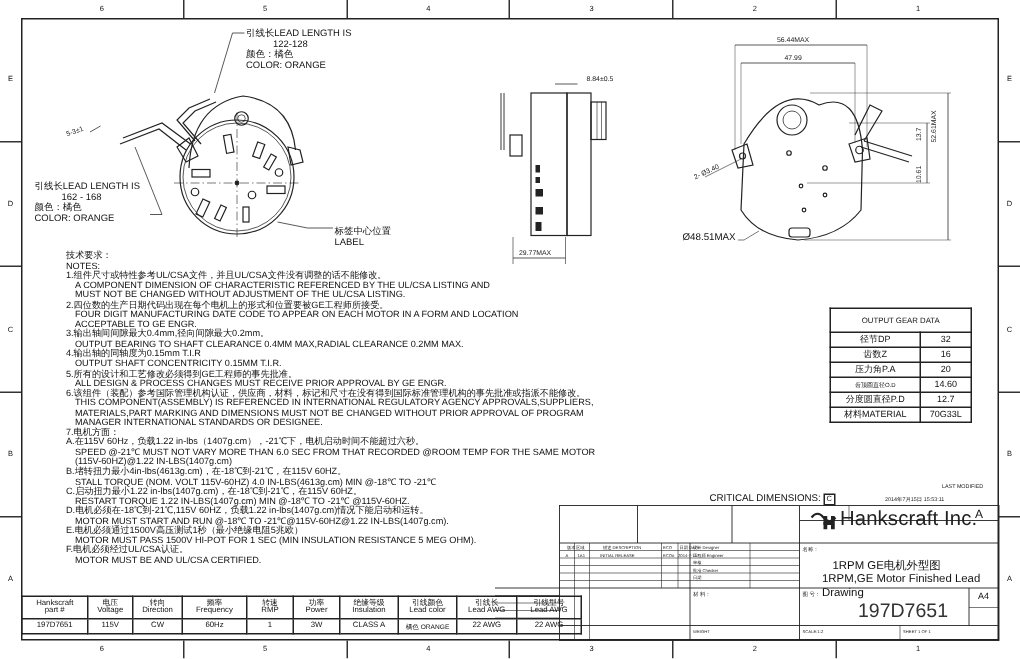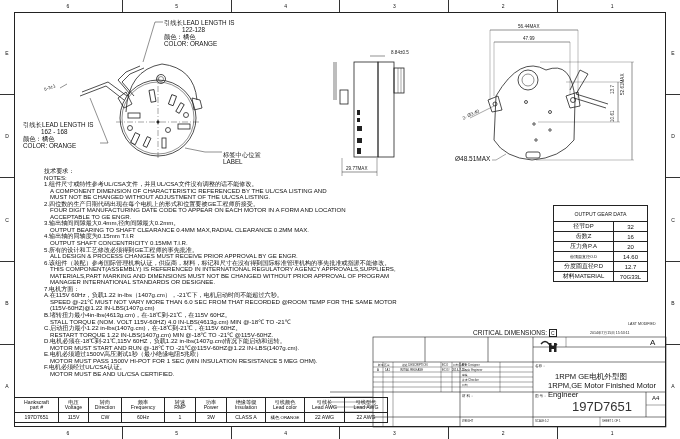--- a/index.html
+++ b/index.html
@@ -319,25 +319,26 @@
 <div class="abs tiny" style="left:462px;top:420px">WEIGHT</div>
 <div class="abs" style="left:650px;top:338px;font-size:8px">A</div>
 
 <div class="logo">
   <svg width="20" height="14">
     <path d="M1 6 Q5 1 9 6 T17 6" fill="none" stroke="#222" stroke-width="1.4"></path>
     <rect x="9" y="5" width="2.5" height="9" fill="#222"></rect>
     <rect x="14" y="5" width="2.5" height="9" fill="#222"></rect>
     <rect x="9" y="9" width="7" height="2" fill="#222"></rect>
   </svg>
+  <span class="logo-text">Hankscraft Inc.</span>
 </div>
 
 <div class="abs small" style="left:535px;top:364px">名称：</div>
 <div class="abs" style="left:555px;top:372px;font-size:7.6px">1RPM GE电机外型图</div>
-<div class="abs" style="left:548px;top:381px;font-size:7.6px">1RPM,GE Motor Finished Motor Engineer</div>
+<div class="abs" style="left:548px;top:381px;font-size:7.6px">1RPM,GE Motor Finished Lead Drawing</div>
 <div class="abs small" style="left:535px;top:394px">图 号：</div>
 <div class="abs" style="left:572px;top:399px;font-size:13px;color:#333">197D7651</div>
 <div class="abs" style="left:652px;top:395px;font-size:6px">A4</div>
 <div class="abs tiny" style="left:535px;top:420px">SCALE:1:2</div>
 <div class="abs tiny" style="left:602px;top:420px">SHEET 1 OF 1</div>
 
 <table class="spec-table">
   <tbody>
       <tr class="hdr">
     <td style="width:44px">

